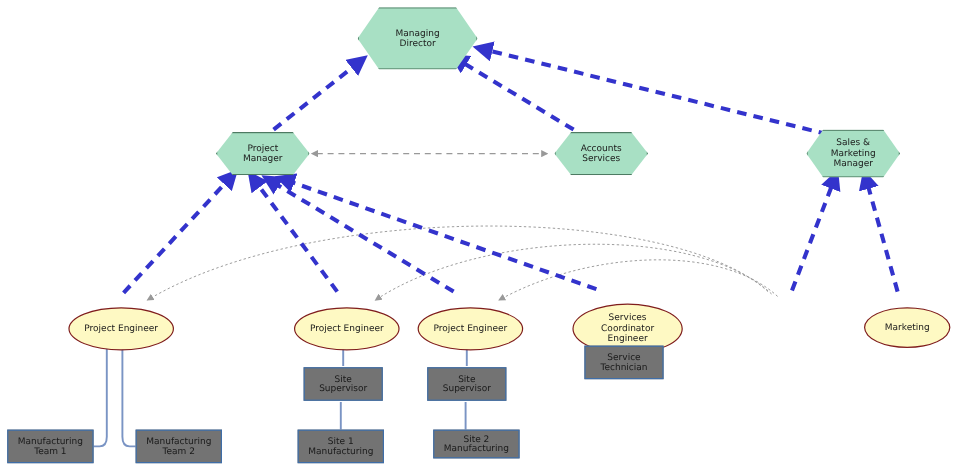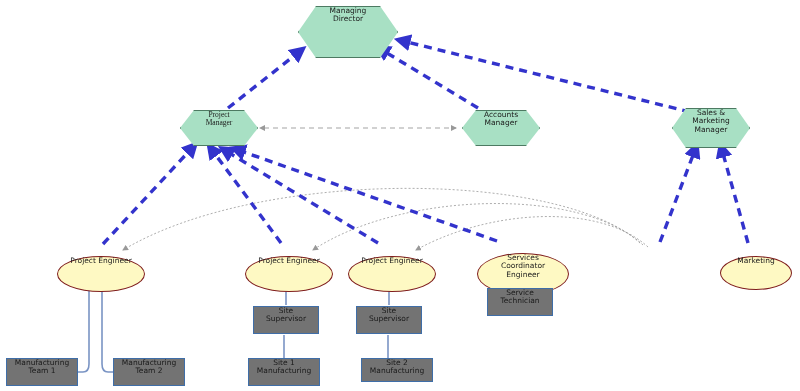--- a/index.html
+++ b/index.html
@@ -27,21 +27,21 @@
     top: 0;
     width: 800px;
     height: 391px;
     z-index: 1;
   }
   .node {
     position: absolute;
     z-index: 3;
     box-sizing: border-box;
     display: flex;
-    align-items: flex-start;
+    align-items: center;
     justify-content: center;
     text-align: center;
     line-height: 1.12;
     color: #1a1a1a;
     white-space: pre-line;
   }
   .node-hex {
     background: #a8e0c4;
     border: 1px solid #4d7a62;
     clip-path: polygon(18% 0%, 82% 0%, 100% 50%, 82% 100%, 18% 100%, 0% 50%);
@@ -124,27 +124,27 @@
     <g fill="none" stroke="#7a94c4" stroke-width="1.6" marker-end="url(#ah-softblue)">
       <path d="M 78 372 L 83 372 Q 89 372 89 364 L 89 272"></path>
       <path d="M 113 372 L 108 372 Q 102 372 102 364 L 102 272"></path>
     </g>
   </svg>
 
   <div class="node node-hex" style="left: 298px; top: 6px; width: 100px; height: 52px;">
     <span class="node-label">Managing
 Director</span>
   </div>
-  <div class="node node-hex" style="left: 180px; top: 110px; width: 78px; height: 36px; font-family: Liberation Serif, serif;">
+  <div class="node node-hex" style="left: 180px; top: 110px; width: 78px; height: 36px;">
     <span class="node-label">Project
 Manager</span>
   </div>
   <div class="node node-hex" style="left: 462px; top: 110px; width: 78px; height: 36px;">
     <span class="node-label">Accounts
-Manager</span>
+Services</span>
   </div>
   <div class="node node-hex" style="left: 672px; top: 108px; width: 78px; height: 40px;">
     <span class="node-label">Sales &amp;
 Marketing
 Manager</span>
   </div>
 
   <div class="node node-ellipse" style="left: 57px; top: 243px; width: 88px; height: 36px;">
     <span class="node-label">Project Engineer</span>
   </div>

